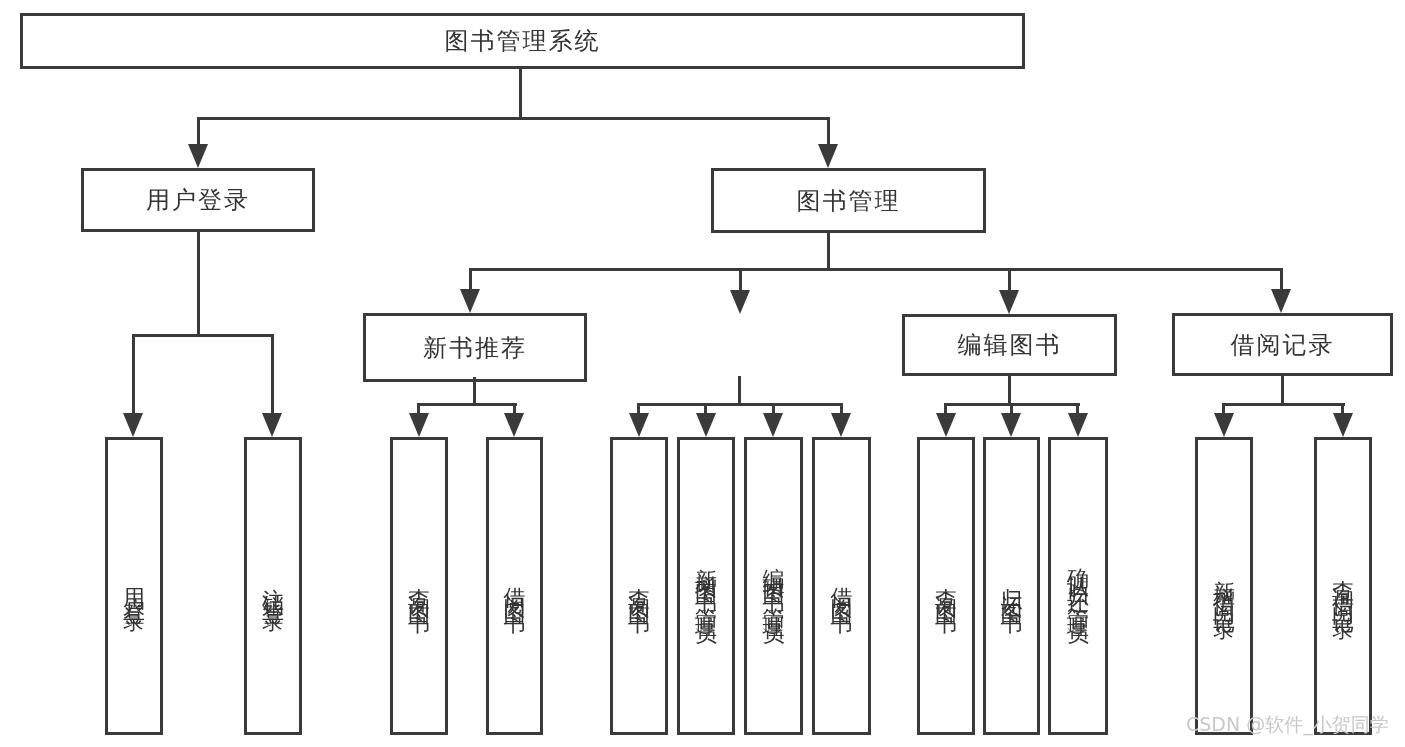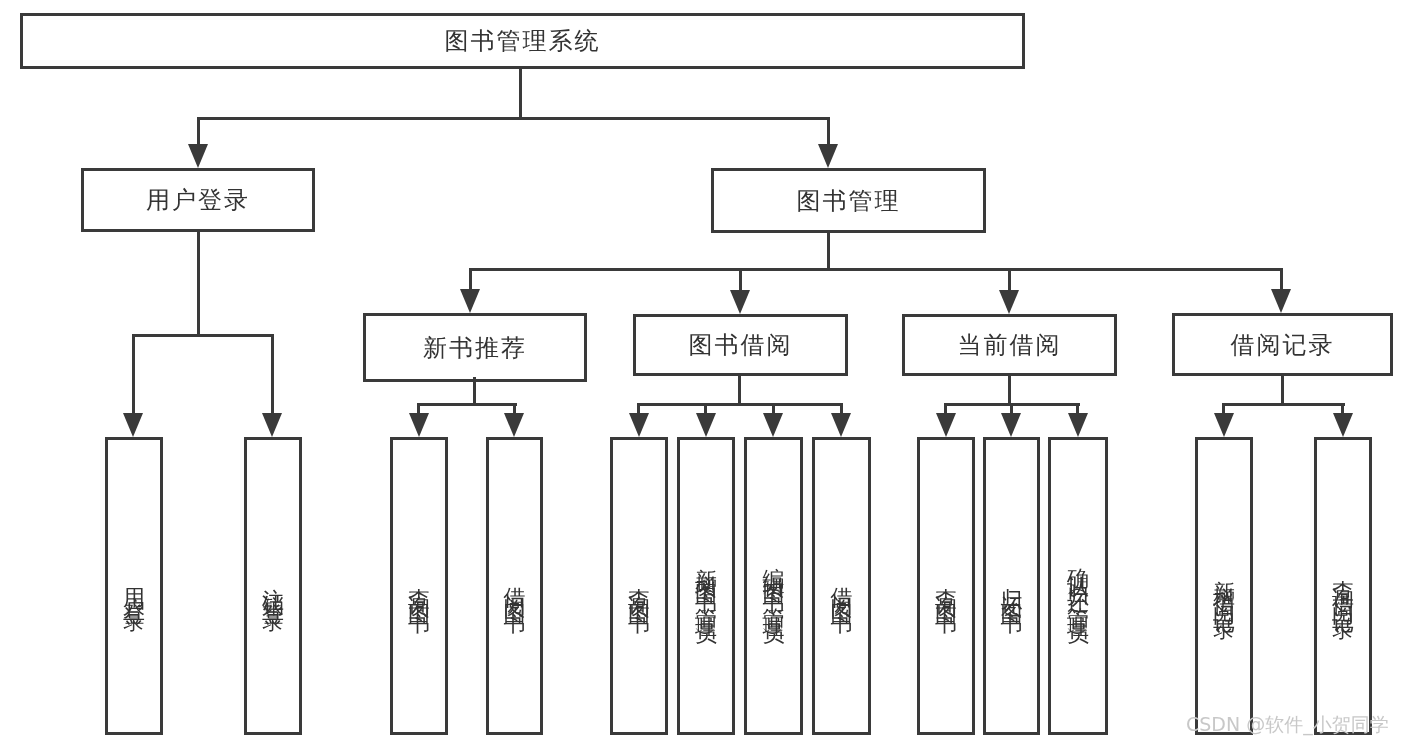--- a/index.html
+++ b/index.html
@@ -47,26 +47,23 @@
   </div>
 
   <div class="node h" style="left:711px;top:168px;width:275px;height:65px">
     <span>图书管理</span>
   </div>
 
   <div class="node h" style="left:363px;top:313px;width:224px;height:69px">
     <span>新书推荐</span>
   </div>
 
-  <div class="node h" style="left:633px;top:314px;width:215px;height:62px">
-    <span>图书借阅</span>
-  </div>
 
   <div class="node h" style="left:902px;top:314px;width:215px;height:62px">
-    <span>当前借阅</span>
+    <span>编辑图书</span>
   </div>
 
   <div class="node h" style="left:1172px;top:313px;width:221px;height:63px">
     <span>借阅记录</span>
   </div>
 
   <div class="node leaf" style="left:105px;top:437px;width:58px;height:298px">
     <span class="vtext">用户登录</span>
   </div>
 

